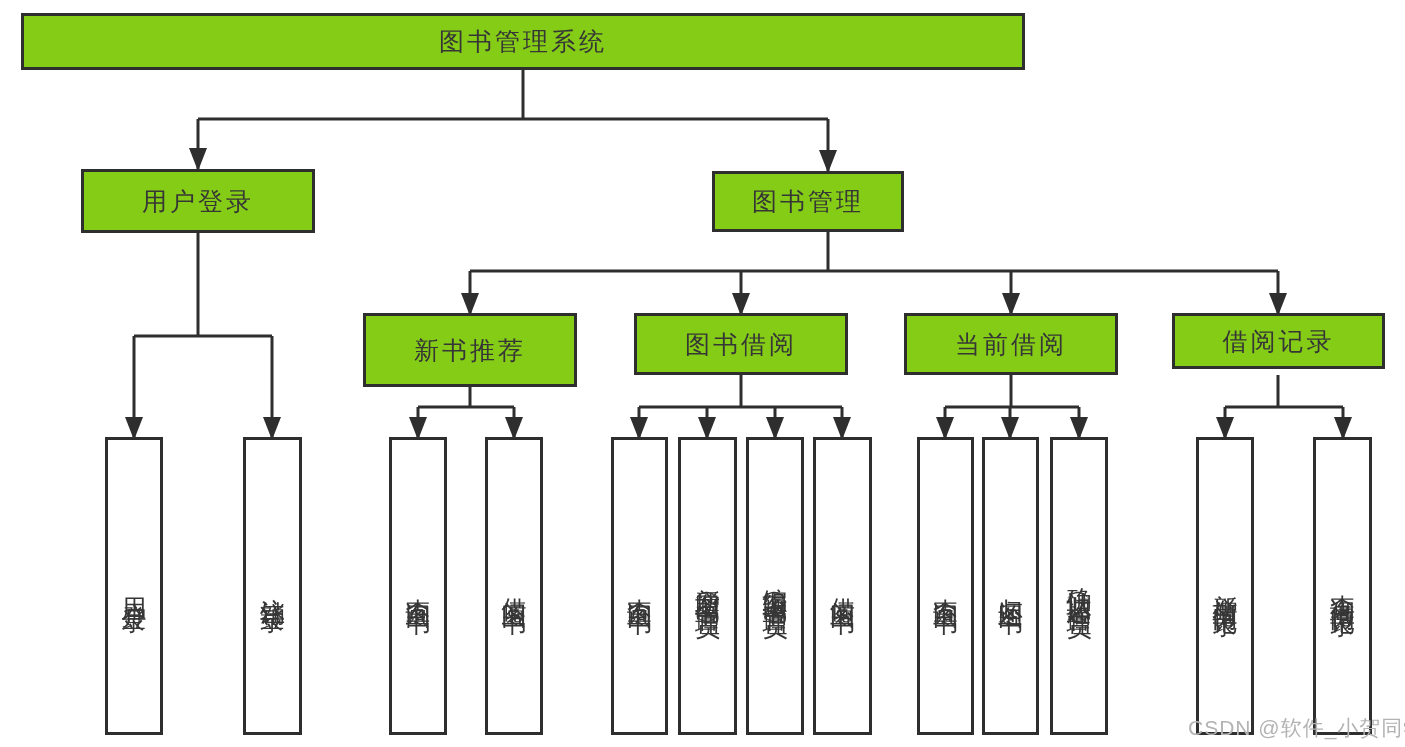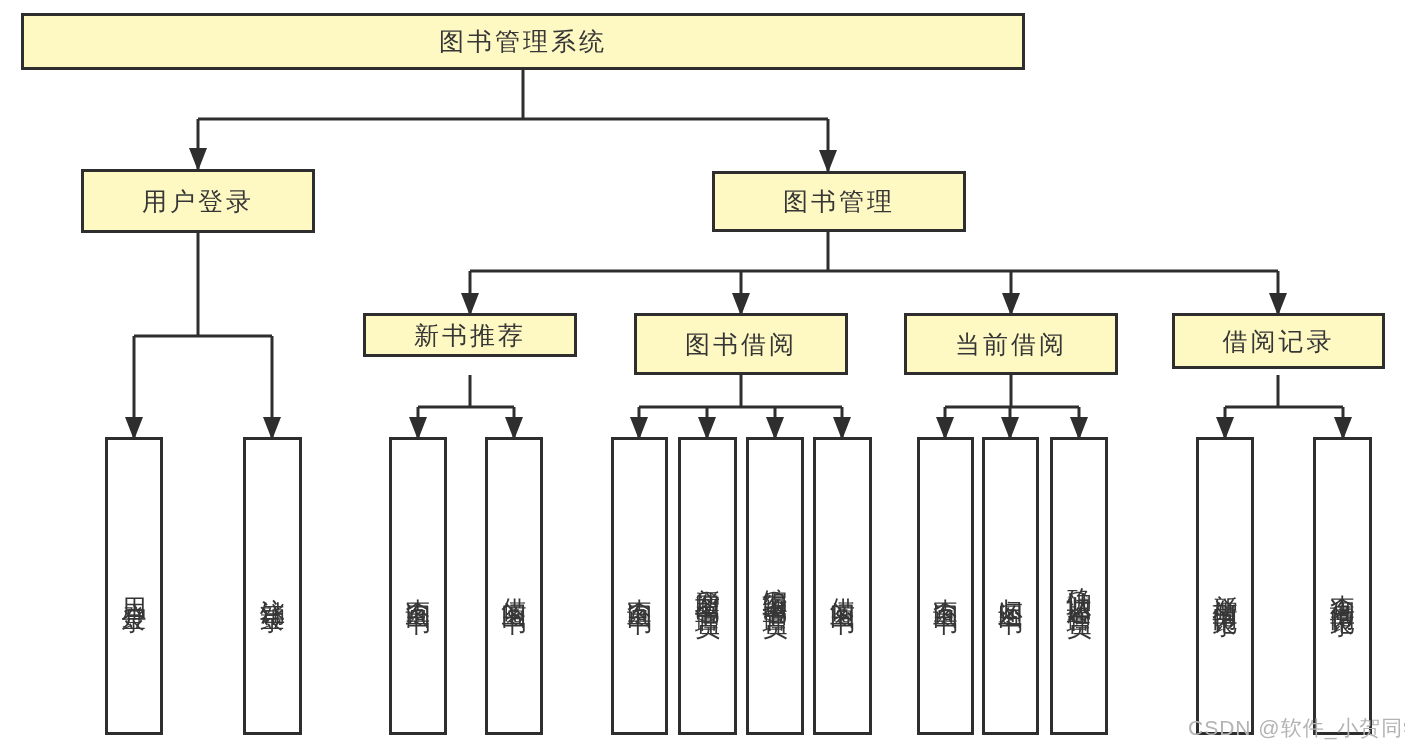--- a/index.html
+++ b/index.html
@@ -2,21 +2,21 @@
 <html><head>
 <meta charset="utf-8">
 <style>
   html,body { margin:0; padding:0; background:#ffffff; }
   .canvas {
     position:relative; width:1405px; height:747px; background:#ffffff;
     font-family:"Liberation Sans","DejaVu Sans",sans-serif; color:#363636; overflow:hidden;
   }
   .wires { position:absolute; left:0; top:0; width:1405px; height:747px; }
   .node {
-    position:absolute; box-sizing:border-box; background:#fef9c3;
+    position:absolute; box-sizing:border-box; background:#84cc16;
     border:3px solid #2e2e2e; display:flex; align-items:center; justify-content:center;
     font-size:25px; letter-spacing:3px; white-space:nowrap; color:#363636;
   }
   .vnode {
     position:absolute; box-sizing:border-box; background:#ffffff;
     border:3px solid #2e2e2e; display:flex; align-items:center; justify-content:center;
   }
   .vnode span {
     writing-mode:vertical-rl; text-orientation:mixed;
     font-size:25px; letter-spacing:4px; line-height:1; color:#363636;
@@ -92,23 +92,23 @@
       <polygon points="1001,417 1019,417 1010,440"></polygon>
       <polygon points="1070,417 1088,417 1079,440"></polygon>
       <polygon points="1216,417 1234,417 1225,440"></polygon>
       <polygon points="1334,417 1352,417 1343,440"></polygon>
     </g>
   </svg>
 
   <div class="node" style="left:21px; top:13px; width:1004px; height:57px;">图书管理系统</div>
 
   <div class="node" style="left:81px; top:169px; width:234px; height:64px;">用户登录</div>
-  <div class="node" style="left:712px; top:171px; width:254px; height:61px;">图书管理</div>
+  <div class="node" style="left:712px; top:171px; width:192px; height:61px;">图书管理</div>
 
-  <div class="node" style="left:363px; top:313px; width:214px; height:44px;">新书推荐</div>
+  <div class="node" style="left:363px; top:313px; width:214px; height:74px;">新书推荐</div>
   <div class="node" style="left:634px; top:313px; width:214px; height:62px;">图书借阅</div>
   <div class="node" style="left:904px; top:313px; width:214px; height:62px;">当前借阅</div>
   <div class="node" style="left:1172px; top:313px; width:213px; height:56px;">借阅记录</div>
 
   <div class="vnode" style="left:105px; top:437px; width:58px; height:298px;">
     <span>用户登录</span>
   </div>
   <div class="vnode" style="left:243px; top:437px; width:59px; height:298px;">
     <span>注销登录</span>
   </div>

